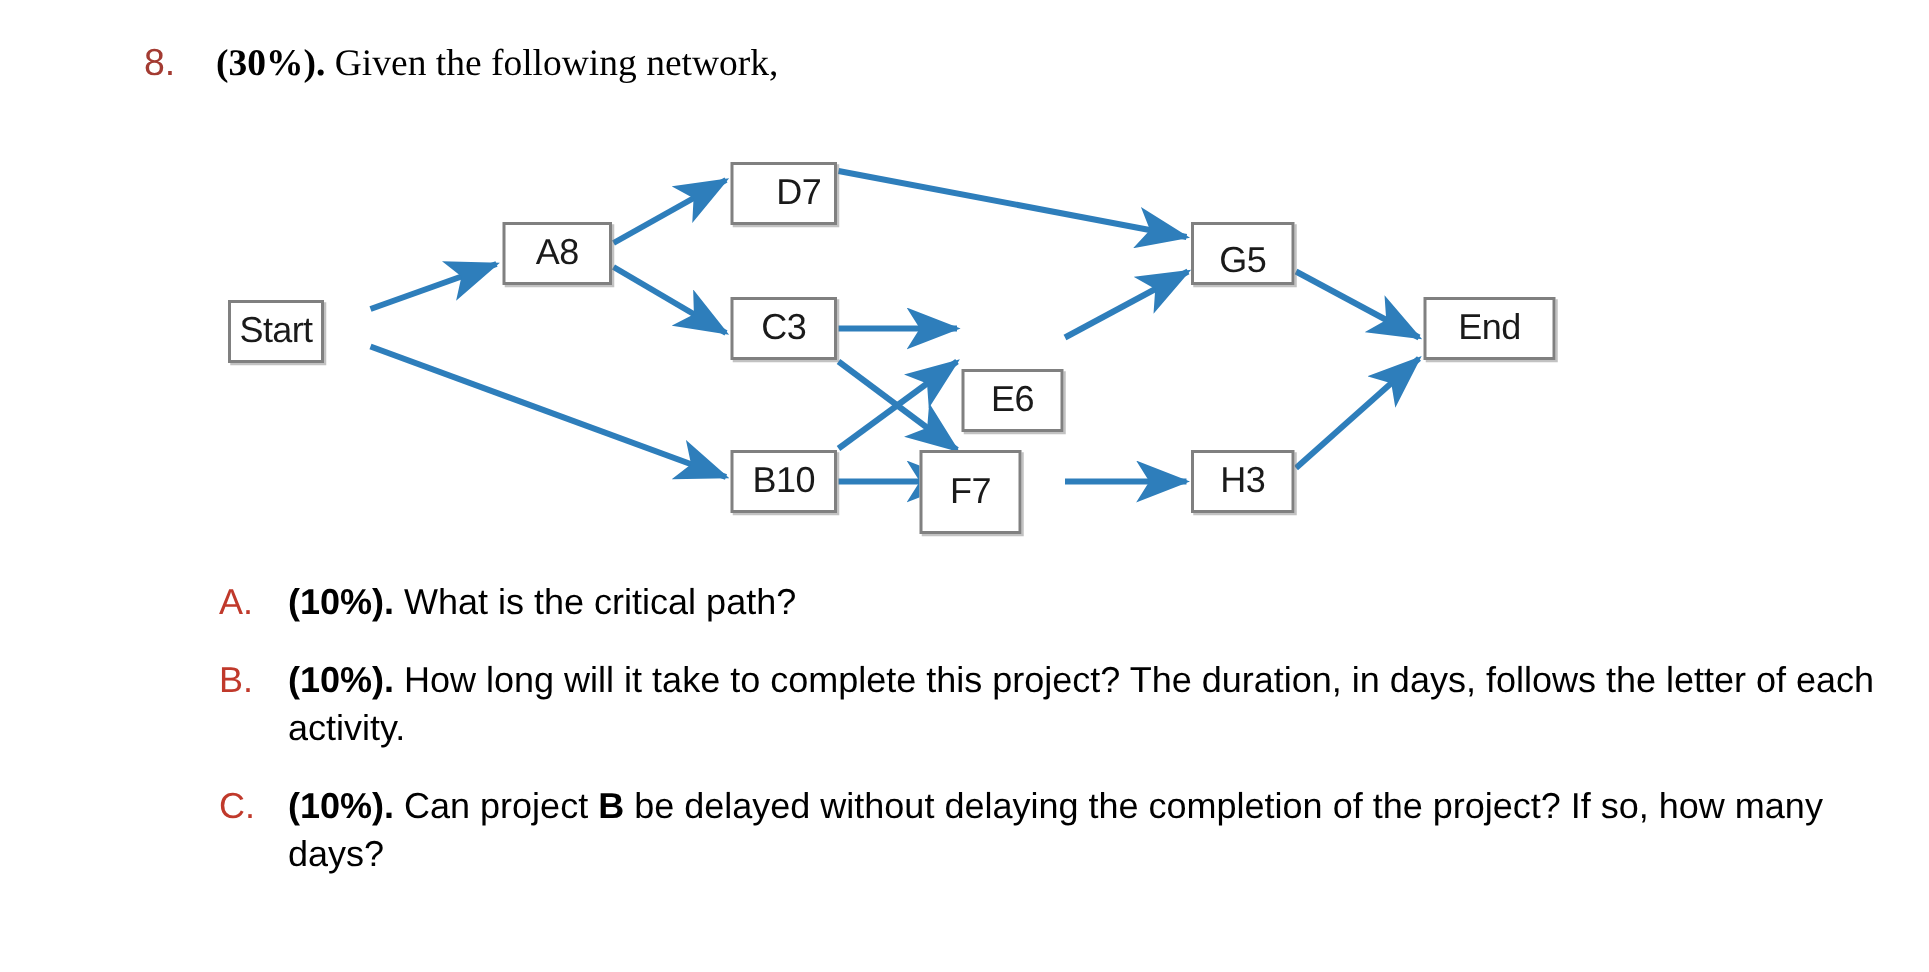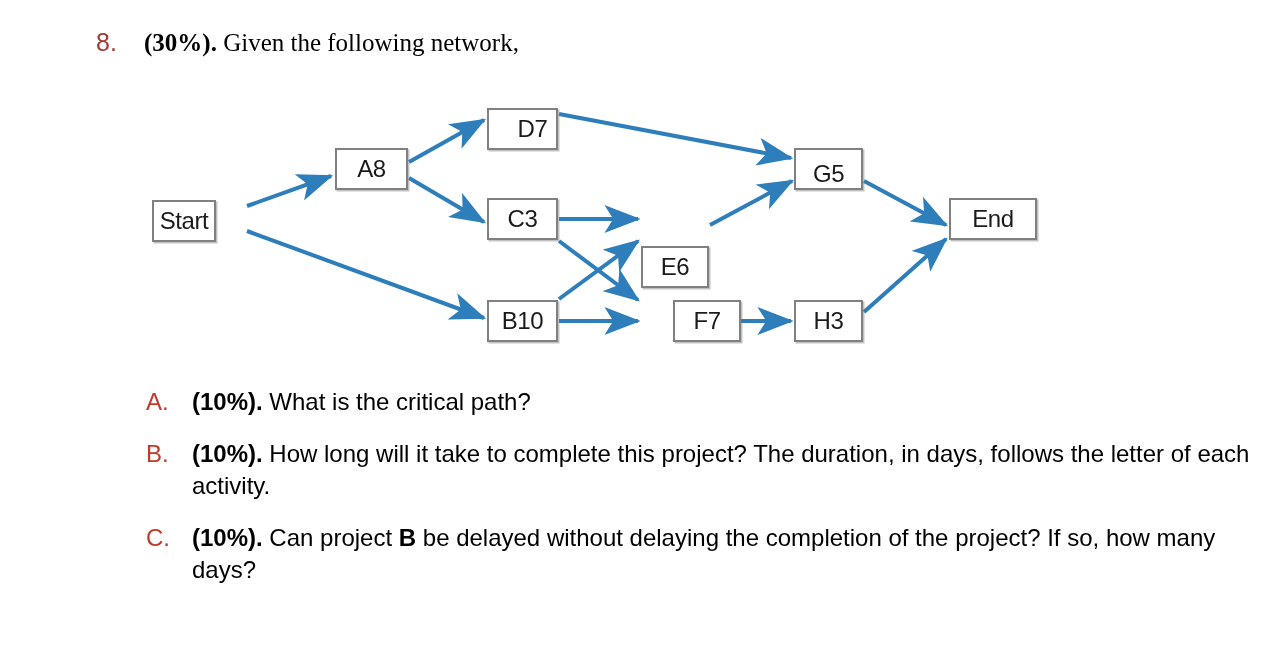--- a/index.html
+++ b/index.html
@@ -132,21 +132,21 @@
       </div>
       <div class="node" style="left: 487px; top: 120px; width: 71px; height: 42px; border-color: rgb(128, 128, 128);">
         <span>C3</span>
       </div>
       <div class="node" style="left: 487px; top: 222px; width: 71px; height: 42px; border-color: rgb(128, 128, 128); text-align: right;">
         <span>B10</span>
       </div>
       <div class="node" style="left: 641px; top: 120px; width: 68px; height: 42px; border-color: rgb(128, 128, 128); margin-top: 48px;">
         <span>E6</span>
       </div>
-      <div class="node" style="left: 673px; top: 222px; width: 68px; height: 42px; border-color: rgb(128, 128, 128);">
+      <div class="node" style="left: 613px; top: 222px; width: 68px; height: 56px; border-color: rgb(128, 128, 128);">
         <span>F7</span>
       </div>
       <div class="node" style="left: 794px; top: 70px; width: 69px; height: 42px; border-color: rgb(128, 128, 128); align-items: flex-end;">
         <span>G5</span>
       </div>
       <div class="node" style="left: 794px; top: 222px; width: 69px; height: 42px; border-color: rgb(128, 128, 128);">
         <span>H3</span>
       </div>
       <div class="node" style="left: 949px; top: 120px; width: 88px; height: 42px; border-color: rgb(128, 128, 128);">
         <span>End</span>

